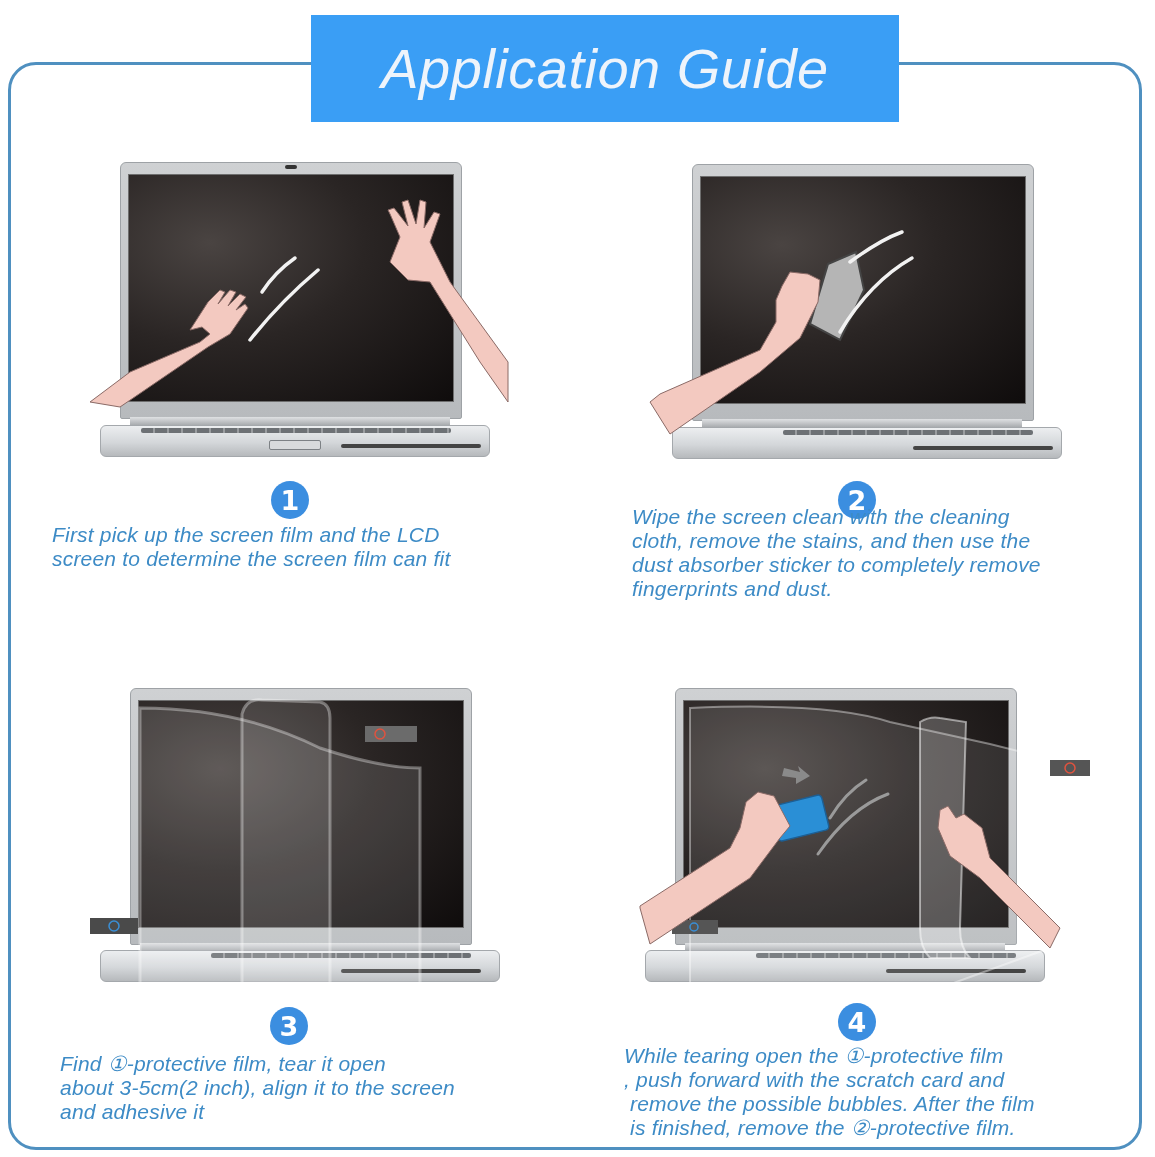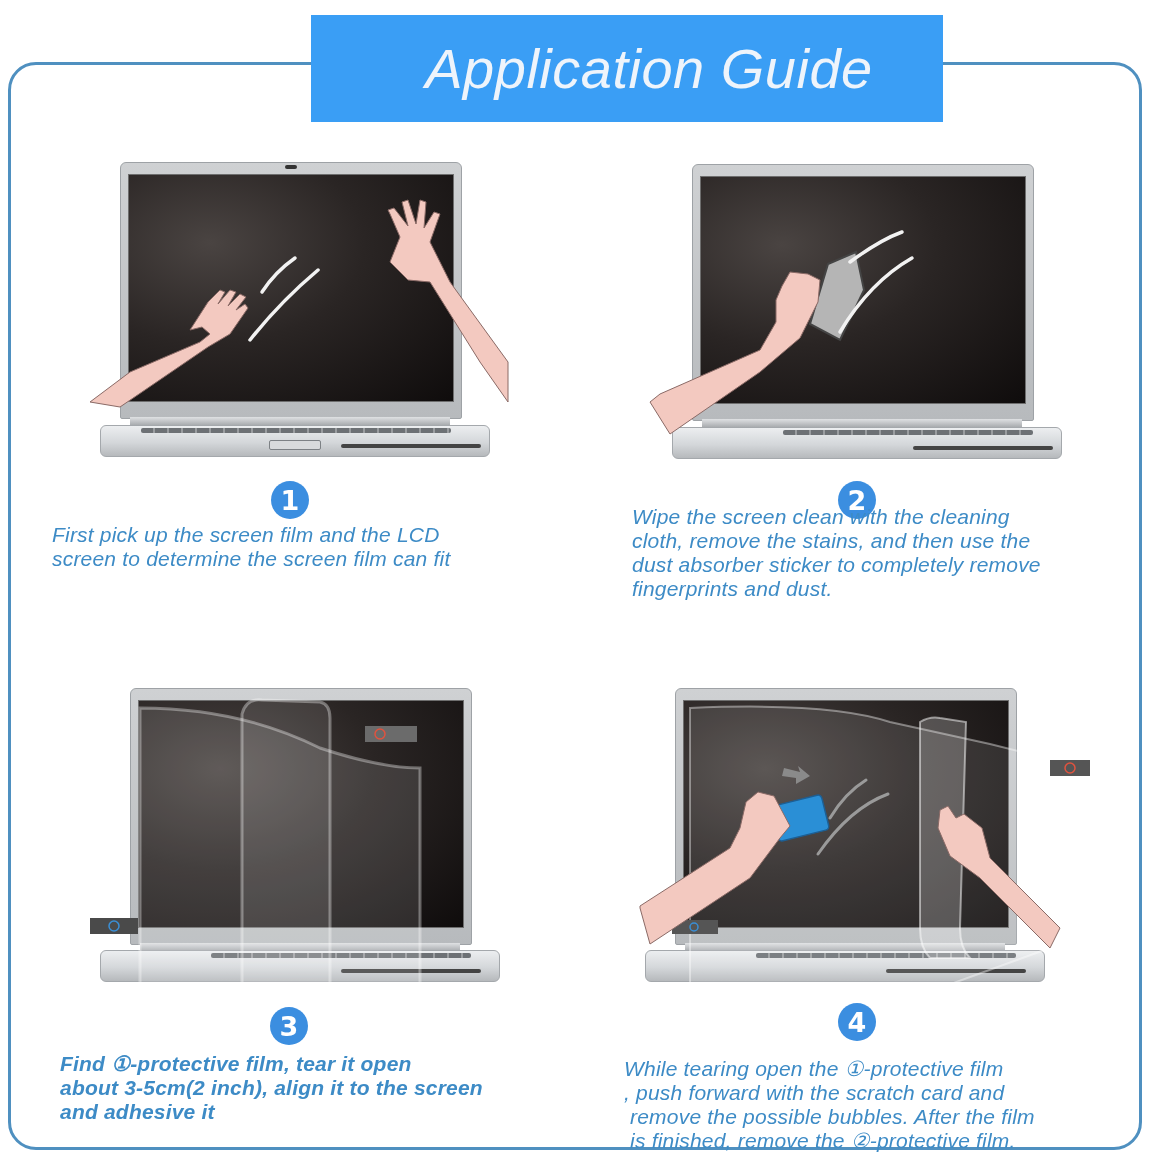--- a/index.html
+++ b/index.html
@@ -1,20 +1,20 @@
 <!DOCTYPE html>
 <html><head>
 <meta charset="utf-8">
 <style>
   html, body { margin:0; padding:0; background:#ffffff; }
   body { width:1155px; height:1157px; position:relative; overflow:hidden; font-family:"Liberation Sans", sans-serif; }
 
   .frame { position:absolute; left:8px; top:62px; width:1128px; height:1082px; border:3px solid #4f90c0; border-radius:28px; box-sizing:content-box; }
 
-  .banner { position:absolute; left:311px; top:15px; width:588px; height:107px; background:#3a9ef5; display:flex; align-items:center; justify-content:center;padding-left:44px; }
+  .banner { position:absolute; left:311px; top:15px; width:588px; height:107px; background:#3a9ef5; display:flex; align-items:center; justify-content:center; }
   .banner-text { color:#eef4fb; font-style:italic; font-size:56px; letter-spacing:0.5px; font-family:"Liberation Sans", sans-serif; }
   .laptop { position:absolute; }
   .lid { position:absolute; background:linear-gradient(#cfd1d3,#b7babd); border:1px solid #9ea2a6; border-radius:6px 6px 2px 2px; }
   .screen { position:absolute; left:7px; top:11px; right:7px; bottom:16px; background:radial-gradient(ellipse at 25% 30%, #4a4442 0%, #2a2524 45%, #0f0c0c 100%); border:1px solid #6e6e6e; }
   .cam { position:absolute; top:2px; left:50%; width:12px; height:4px; margin-left:-6px; background:#333; border-radius:2px; }
   .hinge { position:absolute; height:8px; background:linear-gradient(#dfe1e3,#a9acaf); }
   .keys { position:absolute; height:5px; background:repeating-linear-gradient(90deg,#6d7175 0 12px,#9a9da0 12px 14px); border-radius:2px; }
   .base { position:absolute; height:30px; background:linear-gradient(#eceef0 0%,#d4d7da 55%,#b6b9bc 100%); border:1px solid #a4a8ac; border-radius:6px; }
   .latch { position:absolute; width:50px; height:8px; border:1px solid #7d8185; background:#d8dadc; border-radius:2px; }
   .slot { position:absolute; height:4px; background:#444; border-radius:2px; }
@@ -90,21 +90,21 @@
   <svg width="418" height="300">
     <path d="M50 20 Q150 20 230 60 Q290 80 330 80 L330 300 L50 300 Z" fill="rgba(255,255,255,0.12)" stroke="rgba(255,255,255,0.35)" stroke-width="3"></path>
     <path d="M152 26 Q156 10 172 12 L230 14 Q240 16 240 30 L240 300 L152 300 Z" fill="rgba(255,255,255,0.10)" stroke="rgba(255,255,255,0.35)" stroke-width="3"></path>
     <rect x="275" y="38" width="52" height="16" fill="#6b6b6b"></rect>
     <circle cx="290" cy="46" r="5" fill="none" stroke="#e0533f" stroke-width="1.5"></circle>
     <rect x="0" y="230" width="48" height="16" fill="#4a4a4a"></rect>
     <circle cx="24" cy="238" r="5" fill="none" stroke="#3a8fd6" stroke-width="1.5"></circle>
   </svg>
 </div>
 <div class="badge" style="left:270px;top:1007px;">3</div>
-<div class="desc" style="left:60px;top:1052px;font-weight:bold;">Find ①-protective film, tear it open
+<div class="desc" style="left:60px;top:1052px;">Find ①-protective film, tear it open
 about 3-5cm(2 inch), align it to the screen
 and adhesive it</div>
 
 <div class="laptop" style="left:630px;top:688px;width:450px;height:300px;">
   <div class="lid" style="left:45px;top:0;width:340px;height:255px;">
     <div class="screen"></div>
   </div>
   <div class="hinge" style="left:55px;top:255px;width:320px;"></div>
   <div class="base" style="left:15px;top:262px;width:398px;">
     <div class="keys" style="left:110px;top:2px;width:260px;"></div>
@@ -119,16 +119,16 @@
     <circle cx="64" cy="239" r="4" fill="none" stroke="#3a8fd6" stroke-width="1.5"></circle>
     <path d="M154 80 L170 84 L168 78 L180 88 L166 96 L166 90 L152 88 Z" fill="#8a8a8a"></path>
     <path d="M200 130 Q215 105 236 92" stroke="#9a9a9a" stroke-width="3" fill="none" stroke-linecap="round"></path>
     <path d="M188 166 Q220 120 258 106" stroke="#9a9a9a" stroke-width="3" fill="none" stroke-linecap="round"></path>
     <rect x="144" y="112" width="52" height="36" rx="4" transform="rotate(-14 170 130)" fill="#2a8fd6" stroke="#1d5f94" stroke-width="1.5"></rect>
     <path d="M10 220 L20 256 L120 190 L150 150 L160 138 L144 108 L128 104 L116 114 L110 140 L100 160 L10 218 Z" fill="#f3c9c0" stroke="#8a6a66" stroke-width="1"></path>
     <path d="M310 122 L318 118 L326 130 L334 126 L352 140 L360 170 L430 240 L420 260 L350 190 L320 168 L308 140 Z" fill="#f3c9c0" stroke="#8a6a66" stroke-width="1"></path>
   </svg>
 </div>
 <div class="badge" style="left:838px;top:1003px;">4</div>
-<div class="desc" style="left:624px;top:1044px;margin-top:13px;">While tearing open the ①-protective film
+<div class="desc" style="left:624px;top:1044px;">While tearing open the ①-protective film
 , push forward with the scratch card and
  remove the possible bubbles. After the film
  is finished, remove the ②-protective film.</div>
 
 </body></html>

